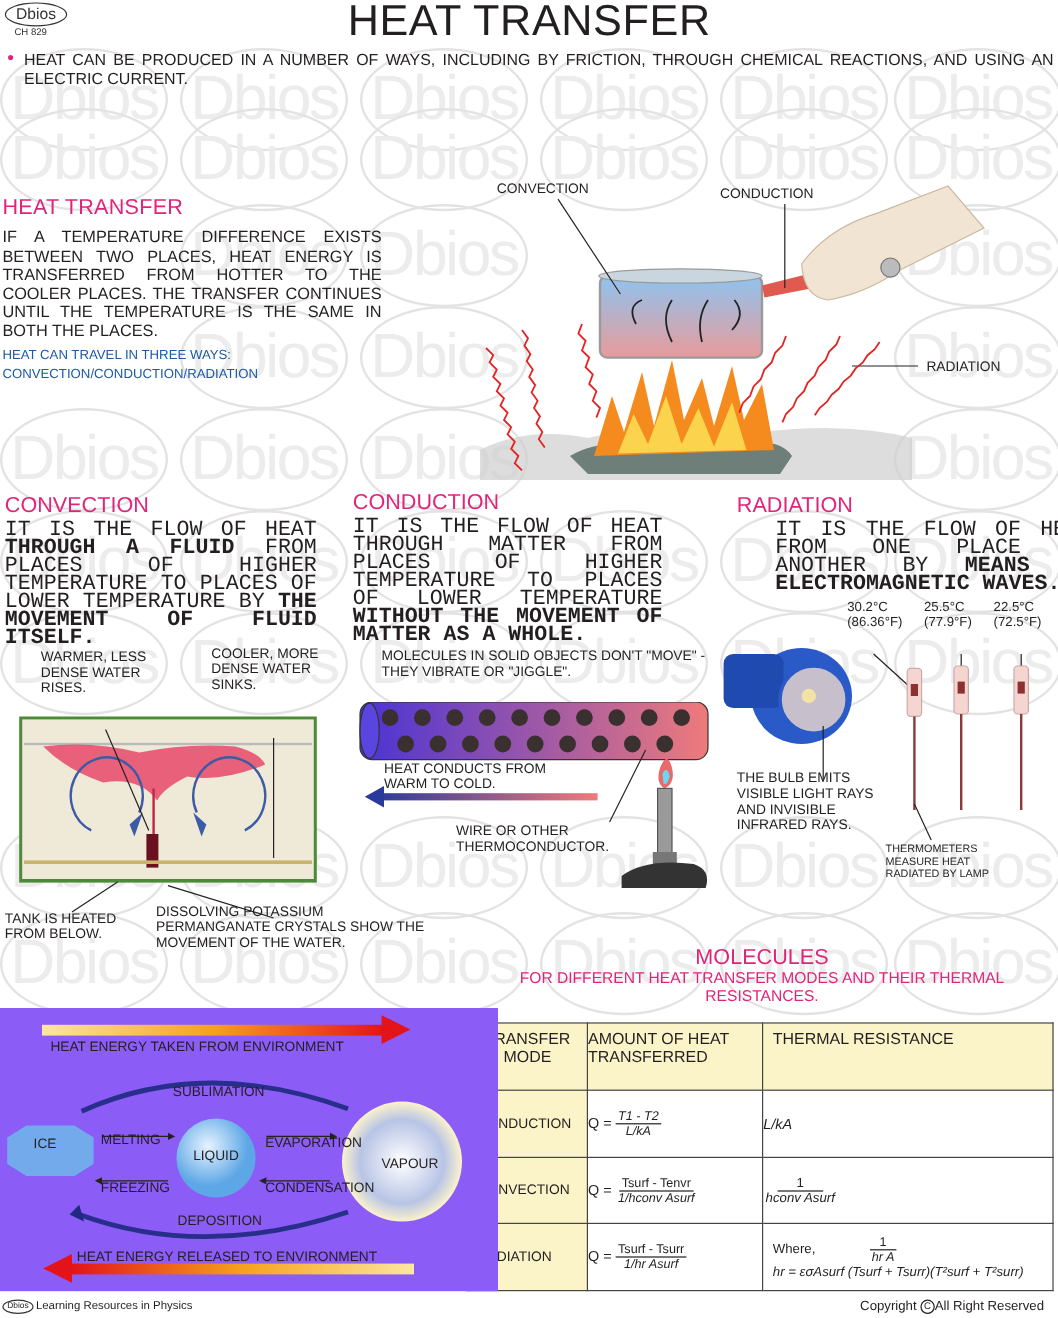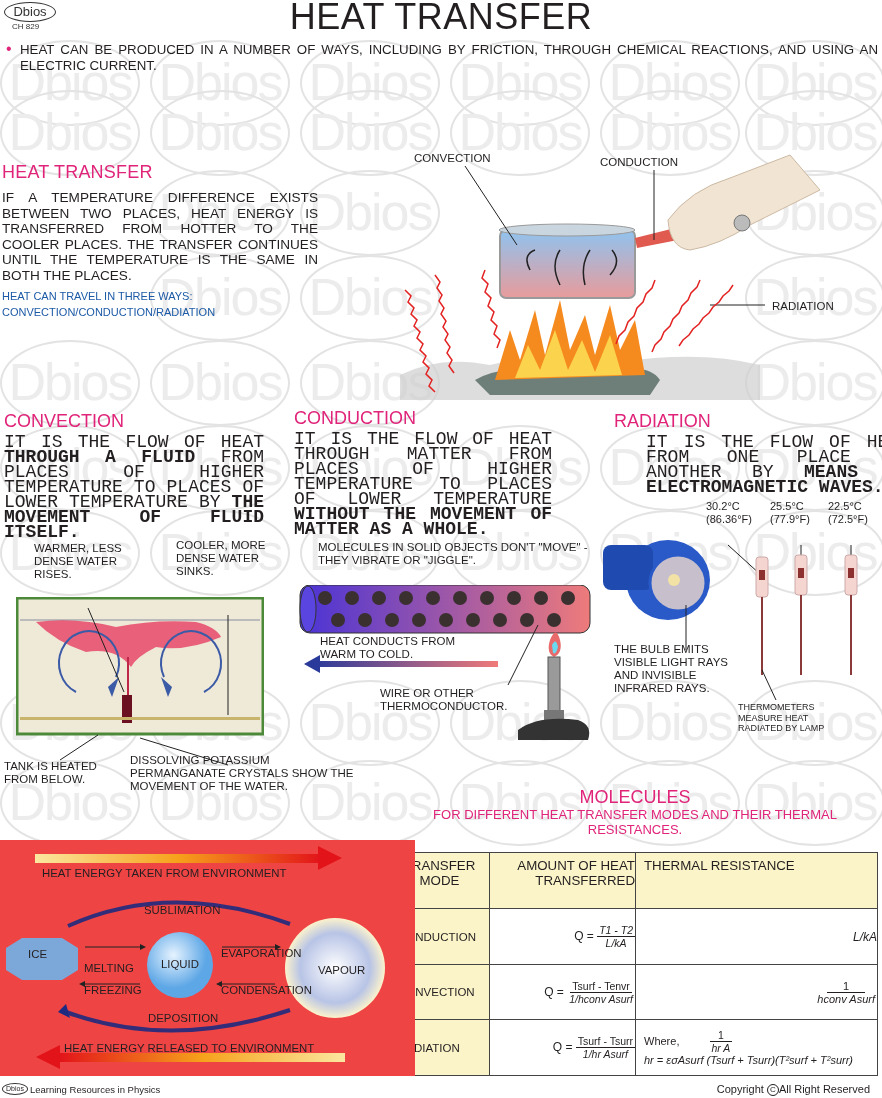--- a/index.html
+++ b/index.html
@@ -44,35 +44,35 @@
   .rad-title { left: 614px; top: 411px; }
   .rad-body { left: 614px; top: 435px; width: 264px; margin-left: 32px; }
 
   .small-cap { font-size: 11.5px; line-height: 13px; text-align: left; text-transform: uppercase; color: #231f20; }
 
   
   .eq-title { left: 430px; top: 787px; width: 410px; text-align: center; font-size: 18px; color: #e0247a; }
   .eq-sub { left: 420px; top: 807px; width: 430px; text-align: center; font-size: 13px; line-height: 15px; color: #e0247a; }
 
   .eq-table { left: 389px; top: 852px; width: 489px; height: 223px; border-collapse: collapse; font-size: 12px; }
-  .eq-table td { border: 1.5px solid #444; vertical-align: middle; text-align: right; }
+  .eq-table td { border: 1.5px solid #444; vertical-align: middle; text-align: left; }
   .eq-table .hdr td { background: #fbf4c8; font-size: 13.3px; line-height: 15px; vertical-align: top; padding-top: 5px; }
   .eq-table .mode { background: #fbf4c8; font-size: 11.5px; text-align: left; padding-left: 8px; }
   .eq-table .hdr .mode { text-align: center; padding-left: 0; font-size: 13.3px; }
   .eq-table .thr-h { text-align: left; padding-left: 8px; }
   .frac { display: inline-flex; flex-direction: column; align-items: center; vertical-align: middle; font-size: 10.5px; line-height: 12px; }
   .frac .num { border-bottom: 1px solid #231f20; padding: 0 2px; }
   .frac .den { padding: 0 2px; font-style: italic; }
   .it { font-style: italic; }
 
   
-  .phase { left: 0; top: 840px; width: 415px; height: 236px; background: #ef4444; }
+  .phase { left: 0; top: 840px; width: 415px; height: 236px; background: #8b5cf6; }
   .phase-lbl { position: absolute; font-size: 11.4px; color: #231f20; text-transform: uppercase; }
 
-  .footer-left { left: 2px; top: 1083px; font-size: 9.5px; color: #231f20; display: flex; align-items: center; gap: 2px; }
+  .footer-left { left: 2px; top: 1083px; font-size: 9.5px; color: #231f20; display: flex; align-items: flex-start; gap: 2px; }
   .footer-logo { border: 1px solid #333; border-radius: 50%; font-size: 7px; padding: 0 3px; line-height: 10px; }
   .footer-right { right: 12px; top: 1083px; font-size: 11px; color: #231f20; }
   .copy-c { display: inline-block; width: 12px; height: 12px; border: 1px solid #231f20; border-radius: 50%;
             font-size: 8px; line-height: 10px; text-align: center; vertical-align: middle; }
 </style>
 </head>
 <body>
 
 <div class="wm-layer">
   <div class="wm" style="left:0;top:40px">Dbios</div>
@@ -359,21 +359,21 @@
   <tr style="height:56px">
     <td class="mode">RADIATION</td>
     <td>
       <span>Q =</span>
       <span class="frac">
         <span class="num">Tsurf - Tsurr</span>
         <span class="den">1/hr Asurf</span>
       </span>
     </td>
     <td style="text-align:left;padding-left:8px;font-size:11px;line-height:13px">
-      <div style="display:flex;align-items:center;gap:30px">
+      <div style="display:flex;align-items:center;gap:45px">
         <span>Where,</span>
         <span class="frac">
           <span class="num" style="padding:0 8px">1</span>
           <span class="den">hr A</span>
         </span>
       </div>
       <div class="it">hr = εσAsurf (Tsurf + Tsurr)(T²surf + T²surr)</div>
     </td>
   </tr>
 </tbody>
@@ -417,21 +417,21 @@
       <polygon points="275,104 281,107 275,110" fill="#222"></polygon>
     <line x1="222" y1="144" x2="275" y2="144" stroke="#222"></line>
       <polygon points="222,141 216,144 222,147" fill="#222"></polygon>
     <polygon points="6,108 22,98 62,98 78,108 78,130 62,140 22,140 6,130" fill="#6fb3ea" opacity="0.9"></polygon>
     <circle cx="180" cy="125" r="33" fill="url(#liq)"></circle>
     <circle cx="335" cy="128" r="50" fill="url(#vap)"></circle>
   </svg>
   <div class="phase-lbl" style="left:42px;top:27px">HEAT ENERGY TAKEN FROM ENVIRONMENT</div>
   <div class="phase-lbl" style="left:144px;top:64px">SUBLIMATION</div>
   <div class="phase-lbl" style="left:28px;top:108px">ICE</div>
-  <div class="phase-lbl" style="left:84px;top:122px">MELTING</div>
+  <div class="phase-lbl" style="left:84px;top:104px">MELTING</div>
   <div class="phase-lbl" style="left:161px;top:118px">LIQUID</div>
   <div class="phase-lbl" style="left:221px;top:107px">EVAPORATION</div>
   <div class="phase-lbl" style="left:318px;top:124px">VAPOUR</div>
   <div class="phase-lbl" style="left:84px;top:144px">FREEZING</div>
   <div class="phase-lbl" style="left:221px;top:144px">CONDENSATION</div>
   <div class="phase-lbl" style="left:148px;top:172px">DEPOSITION</div>
   <div class="phase-lbl" style="left:64px;top:202px">HEAT ENERGY RELEASED TO ENVIRONMENT</div>
 </div>
 
 <div class="abs footer-left">

